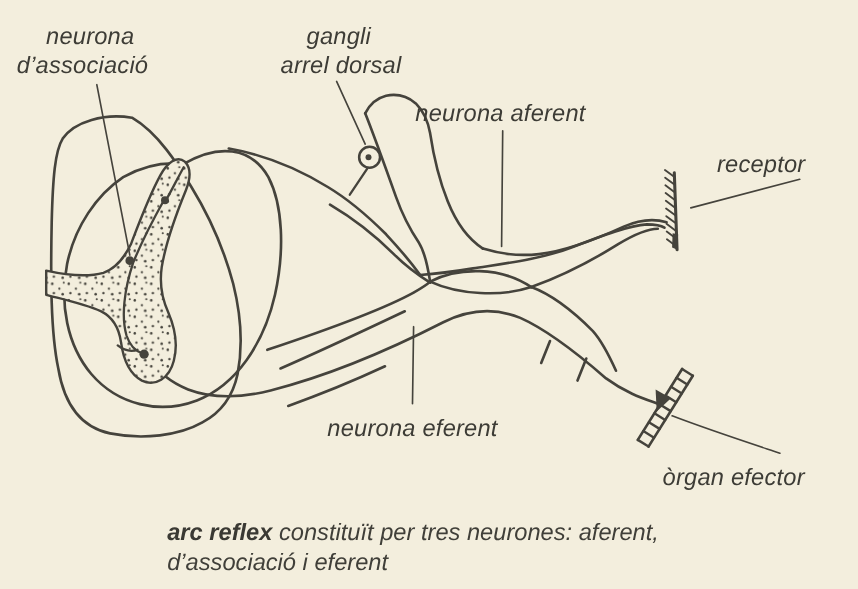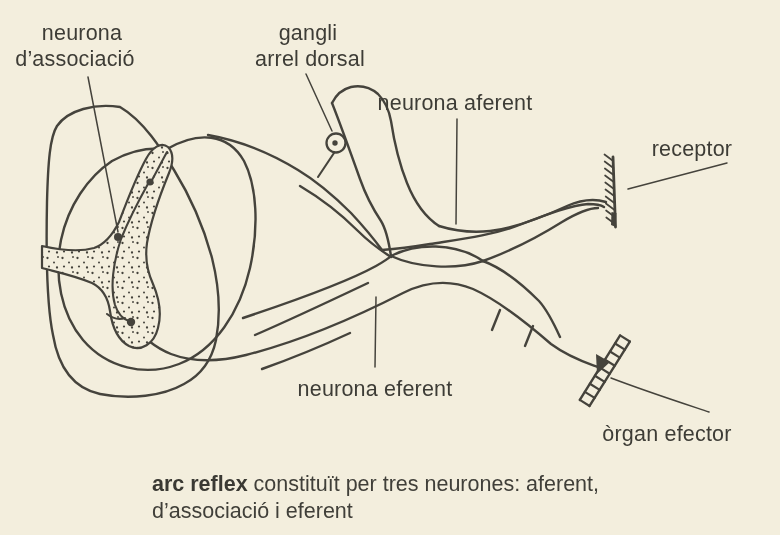--- a/index.html
+++ b/index.html
@@ -1,21 +1,21 @@
 <!DOCTYPE html>
 <html><head>
 <meta charset="utf-8">
 <style>
   html,body{margin:0;padding:0;}
   body{
     width:780px;height:535px;overflow:hidden;
     background:#f3eedd;
     font-family:"Liberation Sans", sans-serif;
   }
-  .figure-wrap{position:relative;width:780px;height:476px;}
+  .figure-wrap{position:relative;width:780px;height:476px;font-style:italic;}
   svg{display:block;}
   .lbl{
     font-family:"Liberation Sans", sans-serif;
     font-size:21.5px;
     fill:#3d3c36;
     letter-spacing:0.2px;
   }
   .caption{
     font-family:"Liberation Sans", sans-serif;
     font-size:21.5px;

